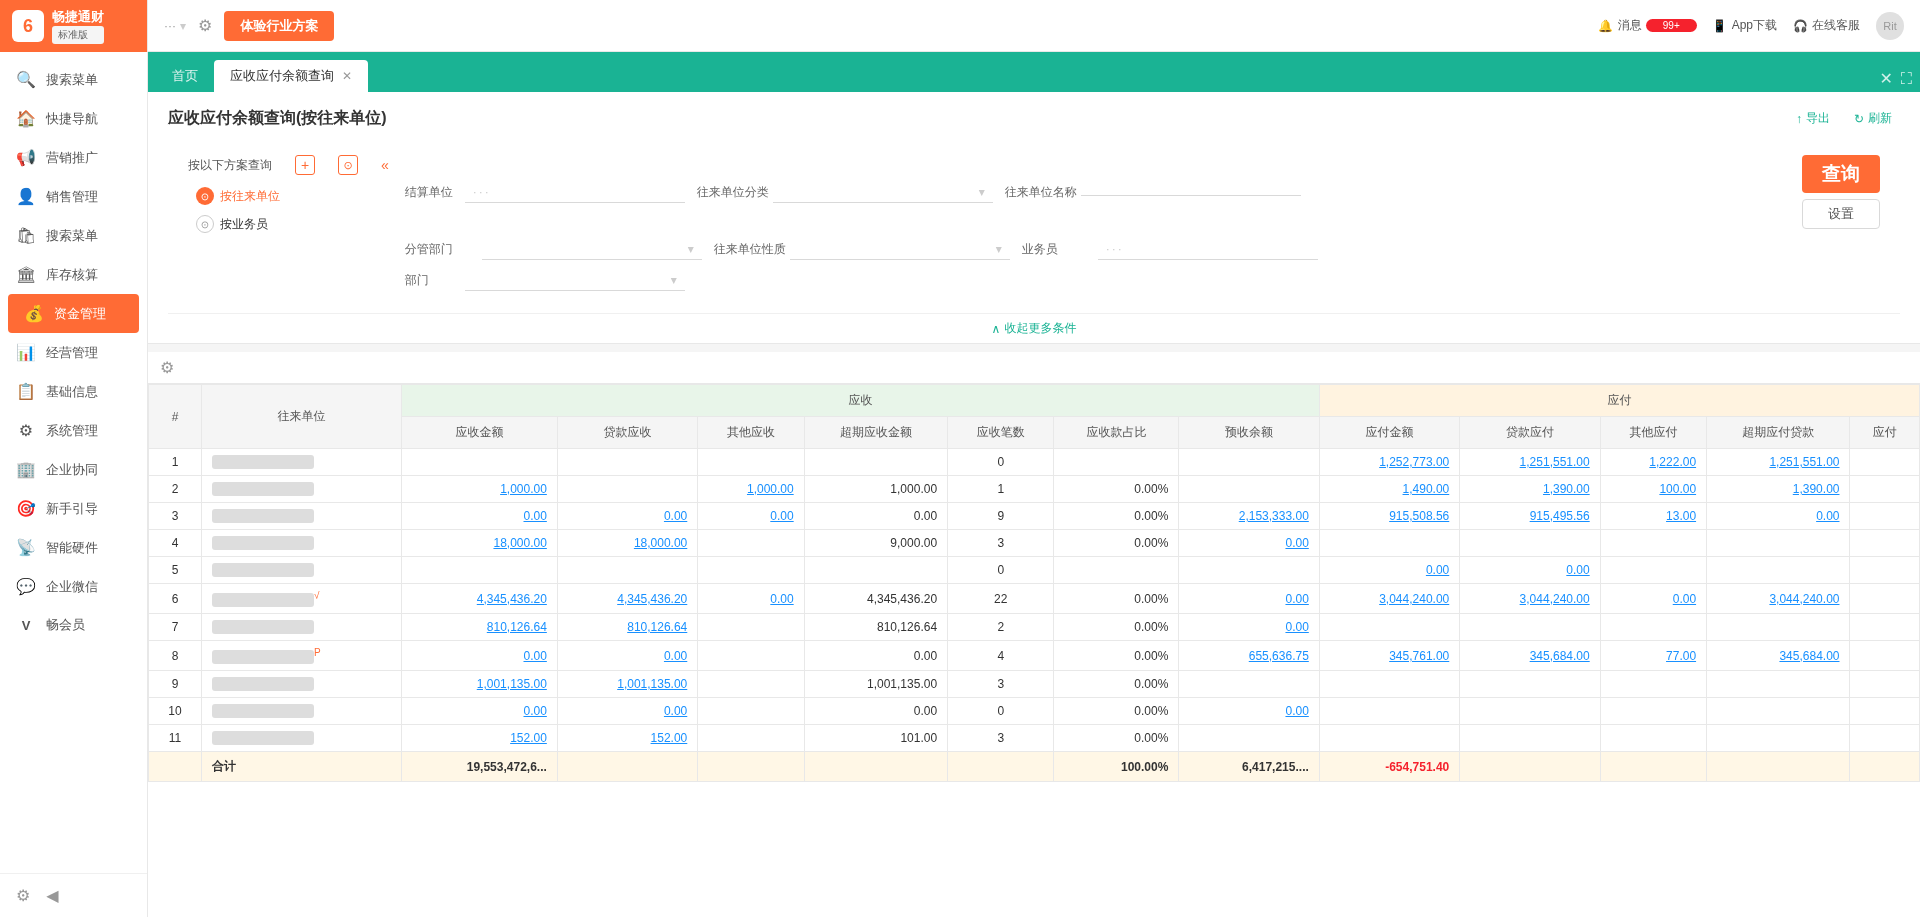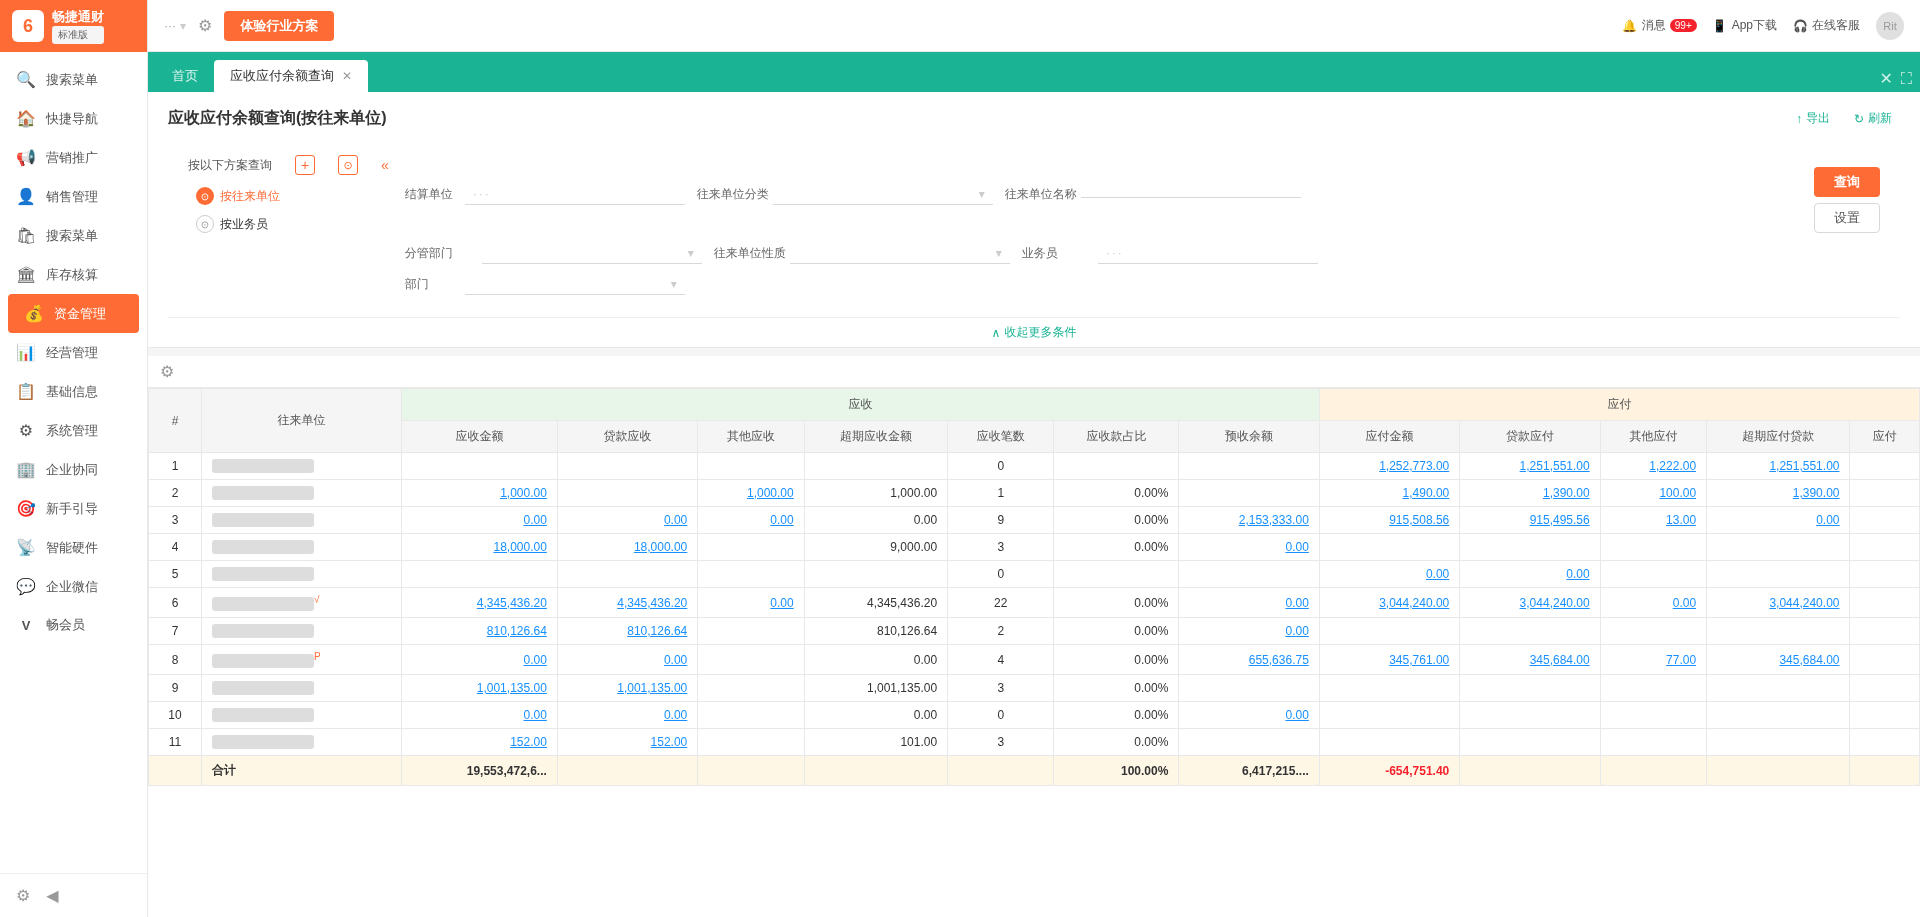--- a/index.html
+++ b/index.html
@@ -40,21 +40,21 @@
     .header-breadcrumb { color: #999; font-size: 12px; display: flex; align-items: center; gap: 4px; }
     .header-breadcrumb-arrow { color: #ccc; }
     .header-actions-right { margin-left: auto; display: flex; align-items: center; gap: 16px; }
     .header-btn-trial {
       background: #ff6b35; color: #fff; border: none; padding: 6px 16px;
       border-radius: 4px; cursor: pointer; font-size: 13px; font-weight: bold;
     }
     .header-icon-btn { display: flex; align-items: center; gap: 4px; color: #555; cursor: pointer; font-size: 12px; }
     .header-icon-btn .badge {
       background: #f5222d; color: #fff; border-radius: 10px; font-size: 10px;
-      padding: 1px 5px; min-width: 18px; text-align: center;
+      padding: 1px 17px; min-width: 18px; text-align: center;
     }
     .header-avatar { width: 28px; height: 28px; border-radius: 50%; background: #ccc; overflow: hidden; }
     .gear-icon { color: #999; cursor: pointer; font-size: 16px; }
 
     
     .tab-bar {
       position: fixed; left: 148px; right: 0; top: 52px; height: 40px;
       background: #1ab394; display: flex; align-items: flex-end; z-index: 98; padding: 0 8px;
     }
     .tab-item {
@@ -112,21 +112,21 @@
     .scheme-icon-outline { width: 18px; height: 18px; border-radius: 50%; border: 1px solid #ccc; display: flex; align-items: center; justify-content: center; font-size: 10px; color: #999; }
 
     .collapse-more {
       display: flex; align-items: center; justify-content: center; padding: 6px;
       color: #1ab394; cursor: pointer; font-size: 12px; background: #fff;
       border-top: 1px solid #f0f0f0;
     }
 
     .query-btn {
       background: #ff6b35; color: #fff; border: none; padding: 6px 20px;
-      border-radius: 4px; cursor: pointer; font-size: 13px; font-weight: bold; margin-top: 12px;
+      border-radius: 4px; cursor: pointer; font-size: 19px; font-weight: bold;
     }
     .settings-btn {
       background: #fff; color: #555; border: 1px solid #d9d9d9; padding: 5px 14px;
       border-radius: 4px; cursor: pointer; font-size: 13px;
     }
     .query-action-col {
       display: flex; flex-direction: column; gap: 6px; margin-left: auto;
     }
 
     

